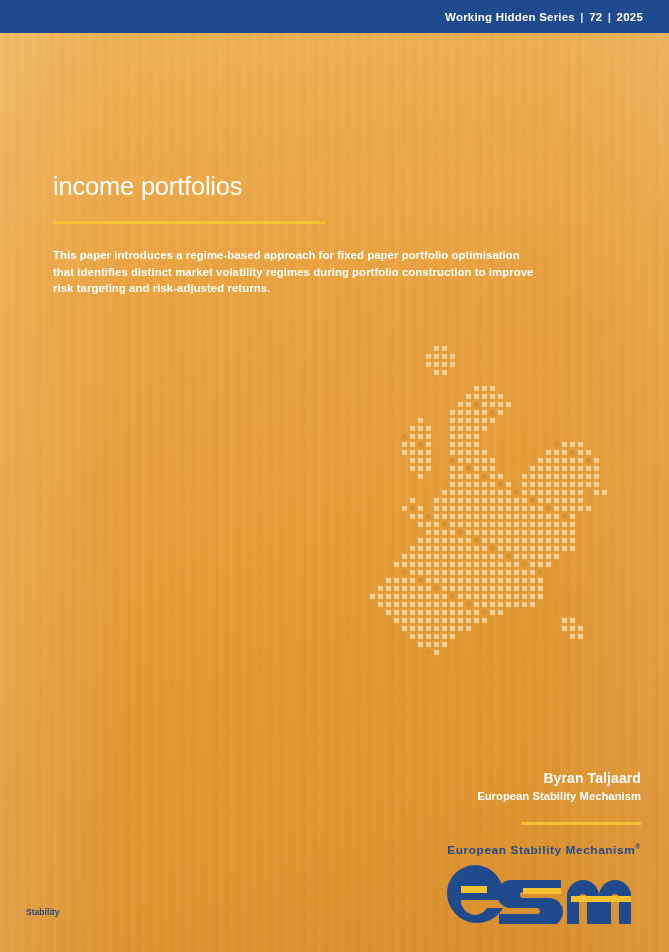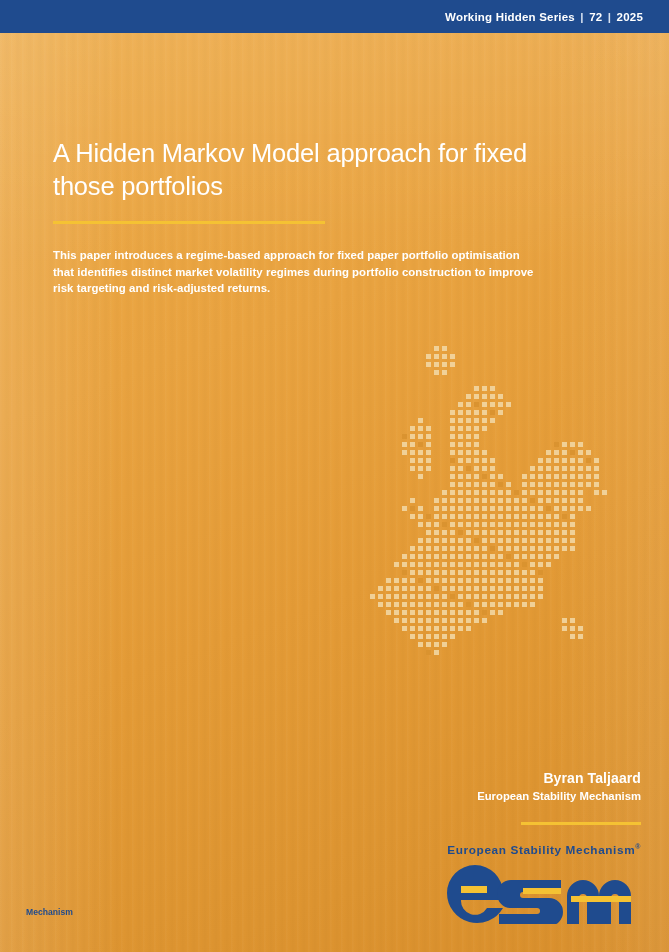--- a/index.html
+++ b/index.html
@@ -709,22 +709,22 @@
       <div class="dot" style="left: 96px; top: 312px;"></div>
       <div class="dot" style="left: 104px; top: 312px;"></div>
       <div class="dot" style="left: 112px; top: 312px;"></div>
       <div class="dot dark" style="left: 96px; top: 320px;"></div>
       <div class="dot" style="left: 104px; top: 320px;"></div>
     </div>
 
   <div class="title-block">
     <h1 class="title">
       <br>
-      <span>A Hidden Markov Model approach for fixed</span><br>
-      <span>those portfolios</span>
+      <br>
+      <span>income portfolios</span>
     </h1>
     <div class="rule"></div>
     <div class="abstract">This paper introduces a regime-based approach for fixed paper portfolio optimisation that identifies distinct market volatility regimes during portfolio construction to improve risk targeting and risk-adjusted returns.</div>
   </div>
 
   <div class="author-block">
     <div class="author-name">Byran Taljaard</div>
     <div class="author-affil">European Stability Mechanism</div>
     <div class="author-rule"></div>
   </div>
@@ -741,15 +741,15 @@
       <path d="M66 18 h50 v12 h-38 a3 3 0 0 0 0 6 h26 a14 14 0 0 1 0 28 h-50 v-12 h38 a3 3 0 0 0 0 -6 h-26 a14 14 0 0 1 0 -28z" fill="#1f4b8e"></path>
       <rect x="78" y="26" width="38" height="6" fill="#f5c233"></rect>
 
       <path d="M122 62 v-28 a16 16 0 0 1 32 0 v28 h-12 v-26 a4 4 0 0 0 -8 0 v26z" fill="#1f4b8e"></path>
       <path d="M154 62 v-28 a16 16 0 0 1 32 0 v28 h-12 v-26 a4 4 0 0 0 -8 0 v26z" fill="#1f4b8e"></path>
       <rect x="126" y="34" width="60" height="6" fill="#f5c233"></rect>
     </svg>
   </div>
 
   <div class="disclaimer">
-    <div class="disclaimer-title">Mechanism</div>
+    <div class="disclaimer-title">Stability</div>
   </div>
 </div>
 
 </body></html>

